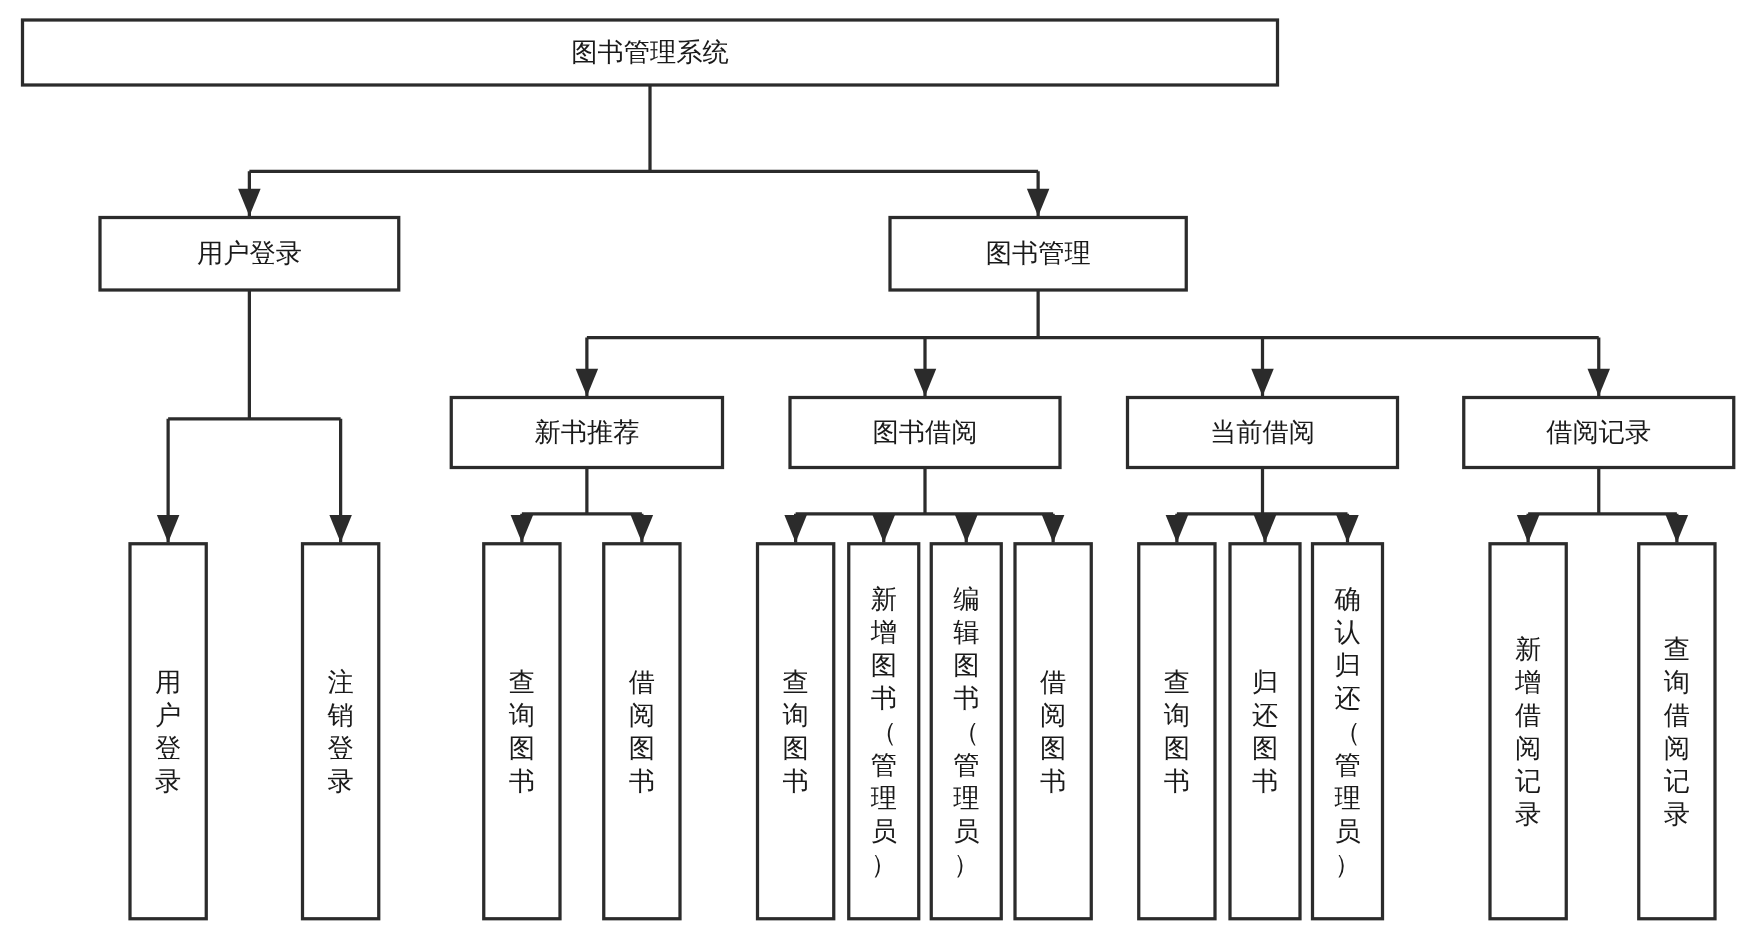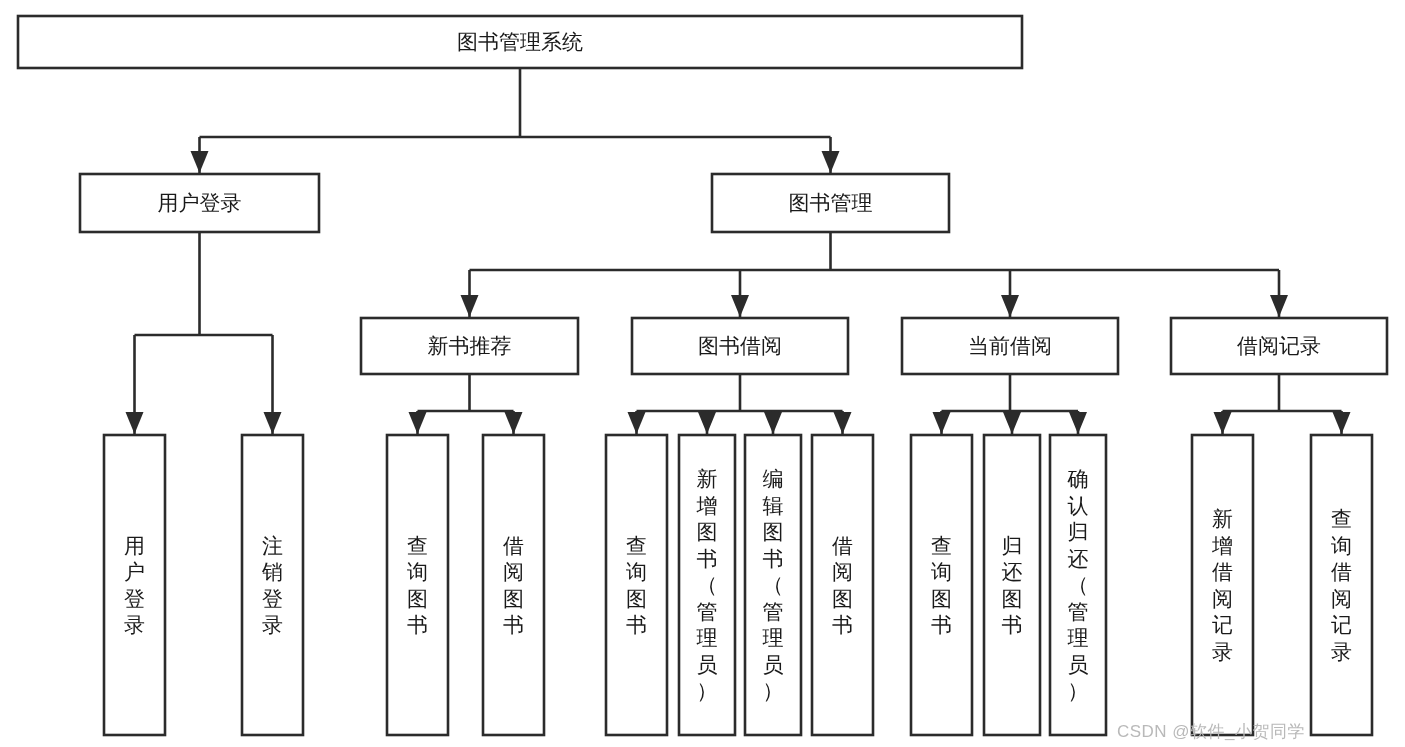--- a/index.html
+++ b/index.html
@@ -203,14 +203,13 @@
         <g>
           <rect x="1192" y="435" width="61" height="300" class="node-rect"></rect>
           <text x="1222.5" y="526.17" class="node-label-v"><tspan x="1222.5" dy="0">新</tspan><tspan x="1222.5" dy="26.5">增</tspan><tspan x="1222.5" dy="26.5">借</tspan><tspan x="1222.5" dy="26.5">阅</tspan><tspan x="1222.5" dy="26.5">记</tspan><tspan x="1222.5" dy="26.5">录</tspan></text>
         </g>
         <g>
           <rect x="1311" y="435" width="61" height="300" class="node-rect"></rect>
           <text x="1341.5" y="526.17" class="node-label-v"><tspan x="1341.5" dy="0">查</tspan><tspan x="1341.5" dy="26.5">询</tspan><tspan x="1341.5" dy="26.5">借</tspan><tspan x="1341.5" dy="26.5">阅</tspan><tspan x="1341.5" dy="26.5">记</tspan><tspan x="1341.5" dy="26.5">录</tspan></text>
         </g>
       </g>
   </svg>
-  <div class="watermark">CSDN @软件_小贺同学</div>
 </div>
 
 </body></html>

